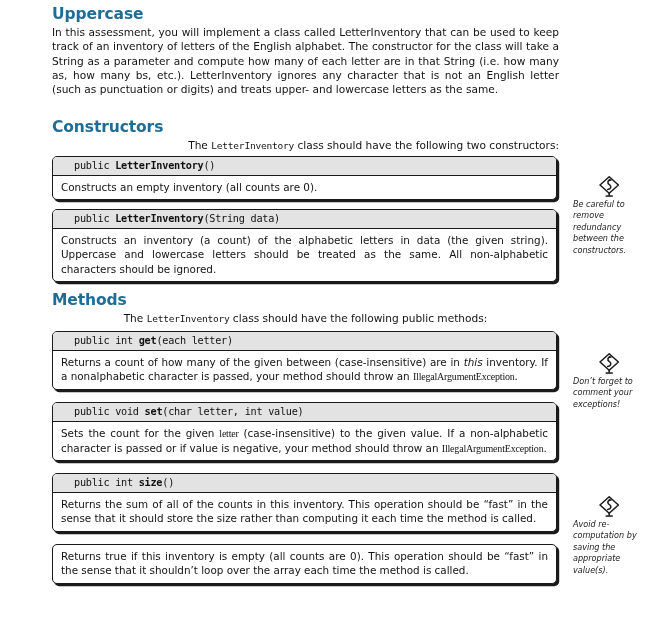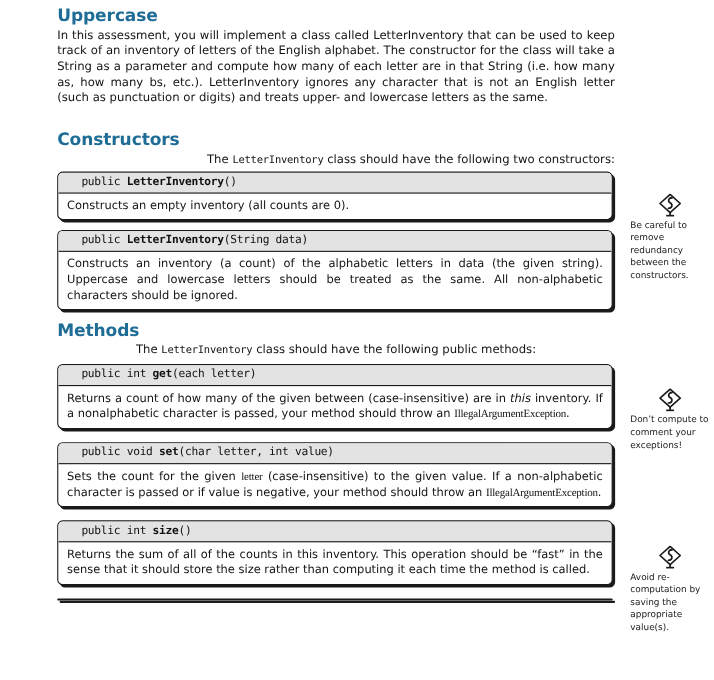--- a/index.html
+++ b/index.html
@@ -101,21 +101,21 @@
     color: #1a1a1a;
     text-align: left;
   }
   .marginnote .signwrap {
     width: 100%;
     text-align: center;
     margin-bottom: 1px;
     height: 22px;
   }
   .marginnote svg { display: inline-block; }
-  .marginnote .notetext { display: block; }
+  .marginnote .notetext { display: block; font-style: italic; }
 
   .clip { position: absolute; }
 </style>
 </head>
 <body>
 
 <div class="page">
 
   <div class="col" style="top:6px;">
     <h2 class="section">Uppercase</h2>
@@ -166,20 +166,21 @@
 
   <div class="clip" style="left:52px; top:473px; width:505px;">
     <div class="apibox">
       <div class="hdr"><span>public int </span><b>size</b><span>()</span></div>
       <div class="desc">Returns the sum of all of the counts in this inventory. This operation should be “fast” in the sense that it should store the size rather than computing it each time the method is called.</div>
     </div>
   </div>
 
   <div class="clip" style="left:52px; top:544px; width:505px;">
     <div class="apibox">
+      <div class="desc">Returns true if this inventory is empty (all counts are 0). This operation should be “fast” in the sense that it shouldn’t loop over the array each time the method is called.</div>
     </div>
   </div>
 
   <div class="marginnote" style="top:176px;">
     <div class="signwrap">
       <svg width="21" height="22" viewBox="0 0 21 22" aria-hidden="true">
         <g>
           <rect x="9.4" y="13.2" width="1.6" height="6.6" fill="#1a1a1a"></rect>
           <rect x="6.6" y="19.3" width="7.2" height="1.5" fill="#1a1a1a"></rect>
           <path d="M10.2 0.8 L19.4 9.0 L10.2 17.2 L1.0 9.0 Z" fill="#ffffff" stroke="#1a1a1a" stroke-width="1.5" stroke-linejoin="round"></path>
@@ -196,21 +197,21 @@
       <svg width="21" height="22" viewBox="0 0 21 22" aria-hidden="true">
         <g>
           <rect x="9.4" y="13.2" width="1.6" height="6.6" fill="#1a1a1a"></rect>
           <rect x="6.6" y="19.3" width="7.2" height="1.5" fill="#1a1a1a"></rect>
           <path d="M10.2 0.8 L19.4 9.0 L10.2 17.2 L1.0 9.0 Z" fill="#ffffff" stroke="#1a1a1a" stroke-width="1.5" stroke-linejoin="round"></path>
           <path d="M12.0 3.9 C8.4 3.9 8.0 7.2 10.4 8.6 C12.8 10.0 12.2 13.4 8.6 13.4" fill="none" stroke="#1a1a1a" stroke-width="1.5" stroke-linecap="round"></path>
           <path d="M12.0 3.9 l-2.1 -1.3 l0 2.6 z" fill="#1a1a1a"></path>
         </g>
       </svg>
     </div>
-    <span class="notetext">Don’t compute to comment your exceptions!</span>
+    <span class="notetext">Don’t forget to comment your exceptions!</span>
   </div>
 
   <div class="marginnote" style="top:496px;">
     <div class="signwrap">
       <svg width="21" height="22" viewBox="0 0 21 22" aria-hidden="true">
         <g>
           <rect x="9.4" y="13.2" width="1.6" height="6.6" fill="#1a1a1a"></rect>
           <rect x="6.6" y="19.3" width="7.2" height="1.5" fill="#1a1a1a"></rect>
           <path d="M10.2 0.8 L19.4 9.0 L10.2 17.2 L1.0 9.0 Z" fill="#ffffff" stroke="#1a1a1a" stroke-width="1.5" stroke-linejoin="round"></path>
           <path d="M12.0 3.9 C8.4 3.9 8.0 7.2 10.4 8.6 C12.8 10.0 12.2 13.4 8.6 13.4" fill="none" stroke="#1a1a1a" stroke-width="1.5" stroke-linecap="round"></path>

